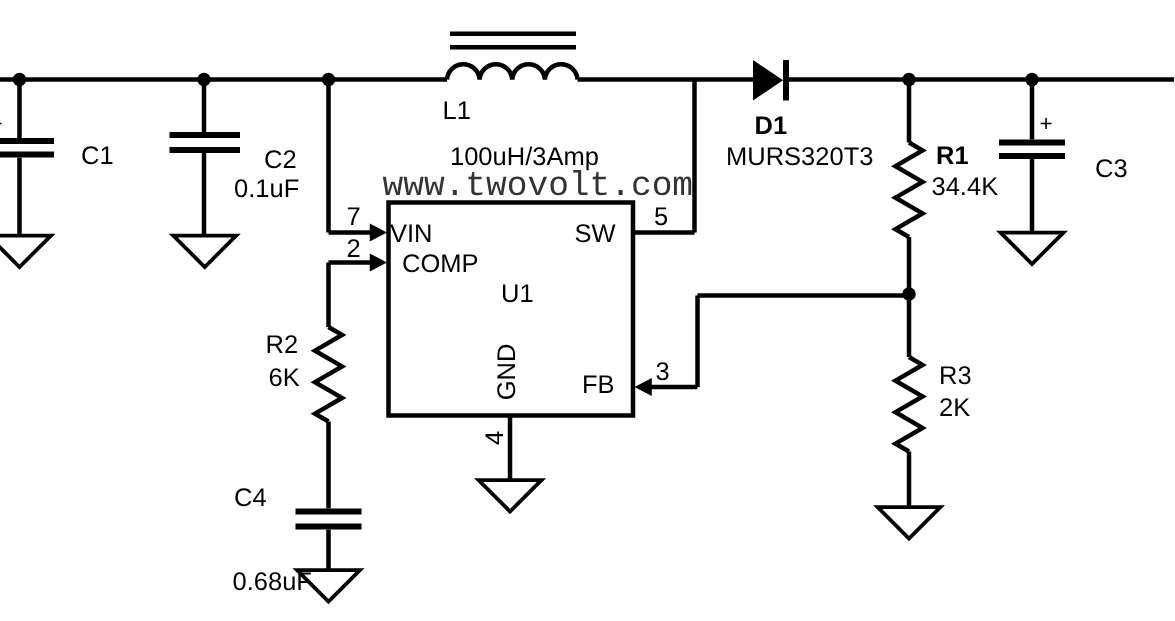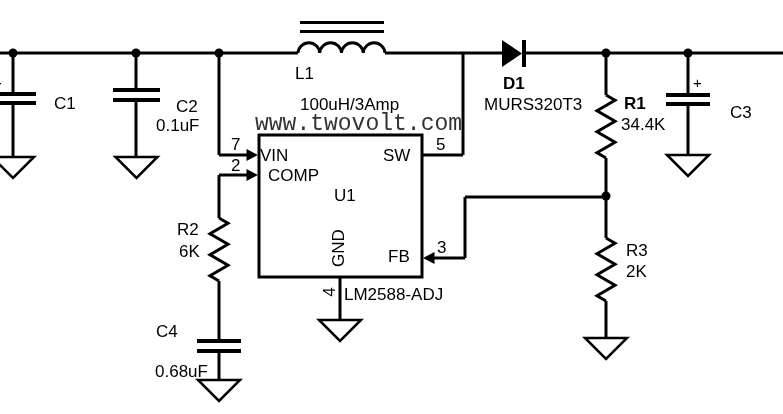--- a/index.html
+++ b/index.html
@@ -151,32 +151,31 @@
   <div class="lbl" style="left:624px; top:94px;font-weight:bold;">R1</div>
   <div class="lbl" style="left:621px; top:115px;">34.4K</div>
 
   <div class="plus" style="left:693px; top:75px;">+</div>
   <div class="lbl" style="left:730px; top:103px;text-align:center;">C3</div>
 
   <div class="lbl" style="left:177px; top:220px;">R2</div>
   <div class="lbl" style="left:179px; top:242px;">6K</div>
 
   <div class="lbl" style="left:156px; top:322px;">C4</div>
-  <div class="lbl" style="left:155px; top:362px;">0.68uF</div>
+  <div class="lbl" style="left:155px; top:378px;">0.68uF</div>
 
   <div class="lbl" style="left:626px; top:241px;">R3</div>
   <div class="lbl" style="left:626px; top:262px;">2K</div>
 
   <div class="lbl" style="left:231px; top:135px;">7</div>
   <div class="lbl" style="left:231px; top:156px;">2</div>
   <div class="lbl" style="left:436px; top:135px;">5</div>
   <div class="lbl" style="left:437px; top:238px;">3</div>
   <div class="vlabel" style="left:321px; top:283px; width:18px; height:18px; line-height:18px;">4</div>
 
   <div class="lbl" style="left:260px; top:146px;">VIN</div>
   <div class="lbl" style="left:268px; top:166px;">COMP</div>
   <div class="lbl" style="left:383px; top:146px;">SW</div>
   <div class="lbl" style="left:334px; top:186px;">U1</div>
   <div class="vlabel" style="left:316px; top:238px; width:45px; height:20px;">GND</div>
   <div class="lbl" style="left:388px; top:247px;">FB</div>
-  <div class="lbl" style="left:344px; top:285px;">LM2588-ADJ</div>
 
 </div>
 
 </body></html>

